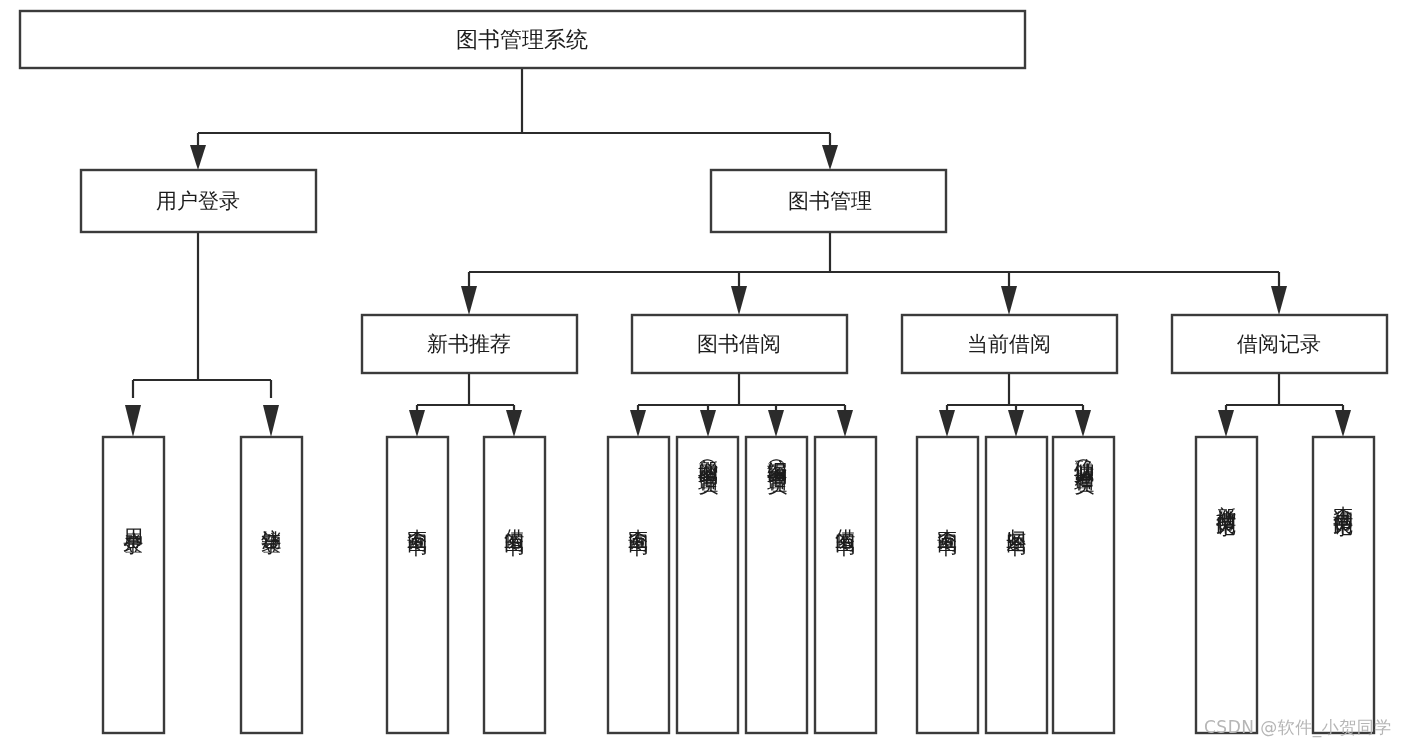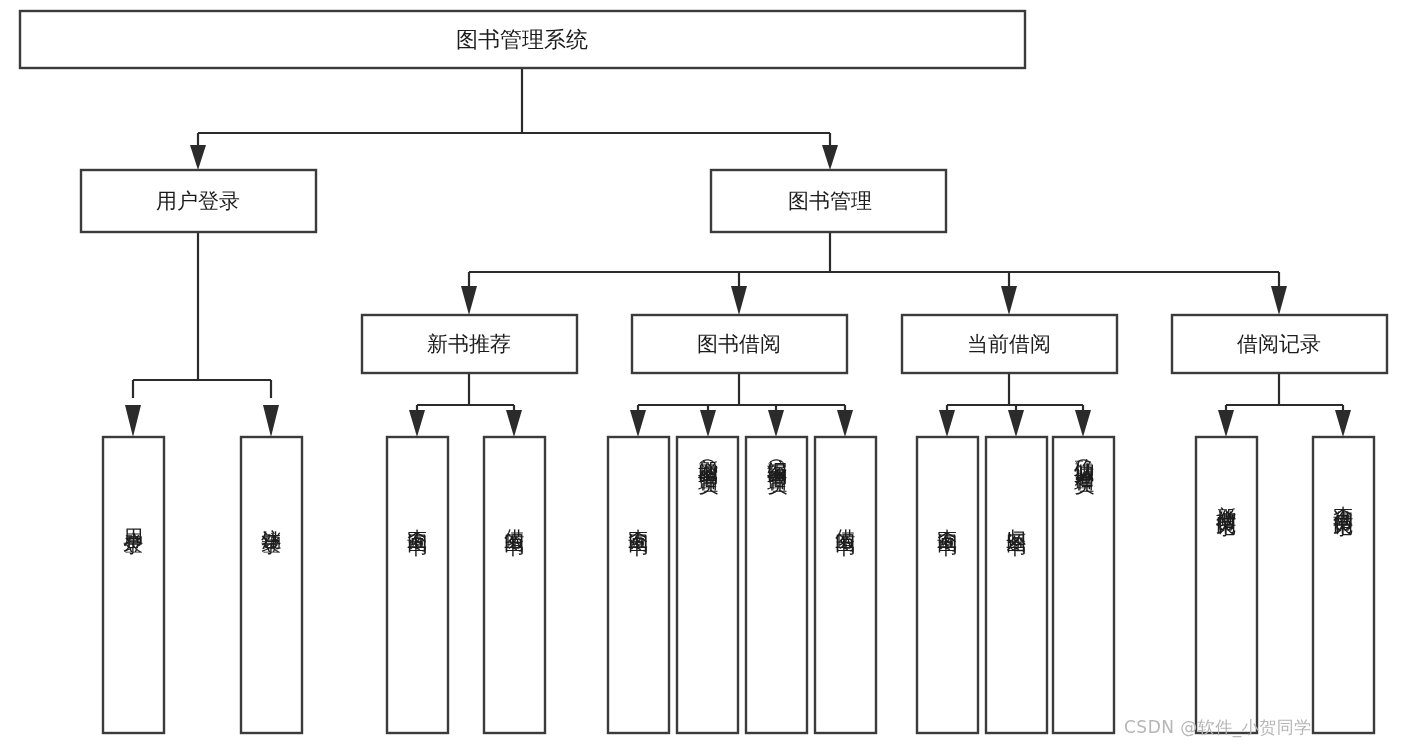--- a/index.html
+++ b/index.html
@@ -57,21 +57,21 @@
     font-size: 20px;
     line-height: 1.18;
     letter-spacing: 2.5px;
     color: #1c1c1c;
     text-align: center;
     white-space: nowrap;
     transform: translateX(-50%);
   }
   .watermark {
     position: absolute;
-    left: 1124px;
+    left: 1204px;
     top: 716px;
     font-family: "DejaVu Sans", "Liberation Sans", sans-serif;
     font-size: 17px;
     color: #b6b6b6;
     white-space: nowrap;
     letter-spacing: 0.5px;
   }
 </style>
 </head>
 <body>

